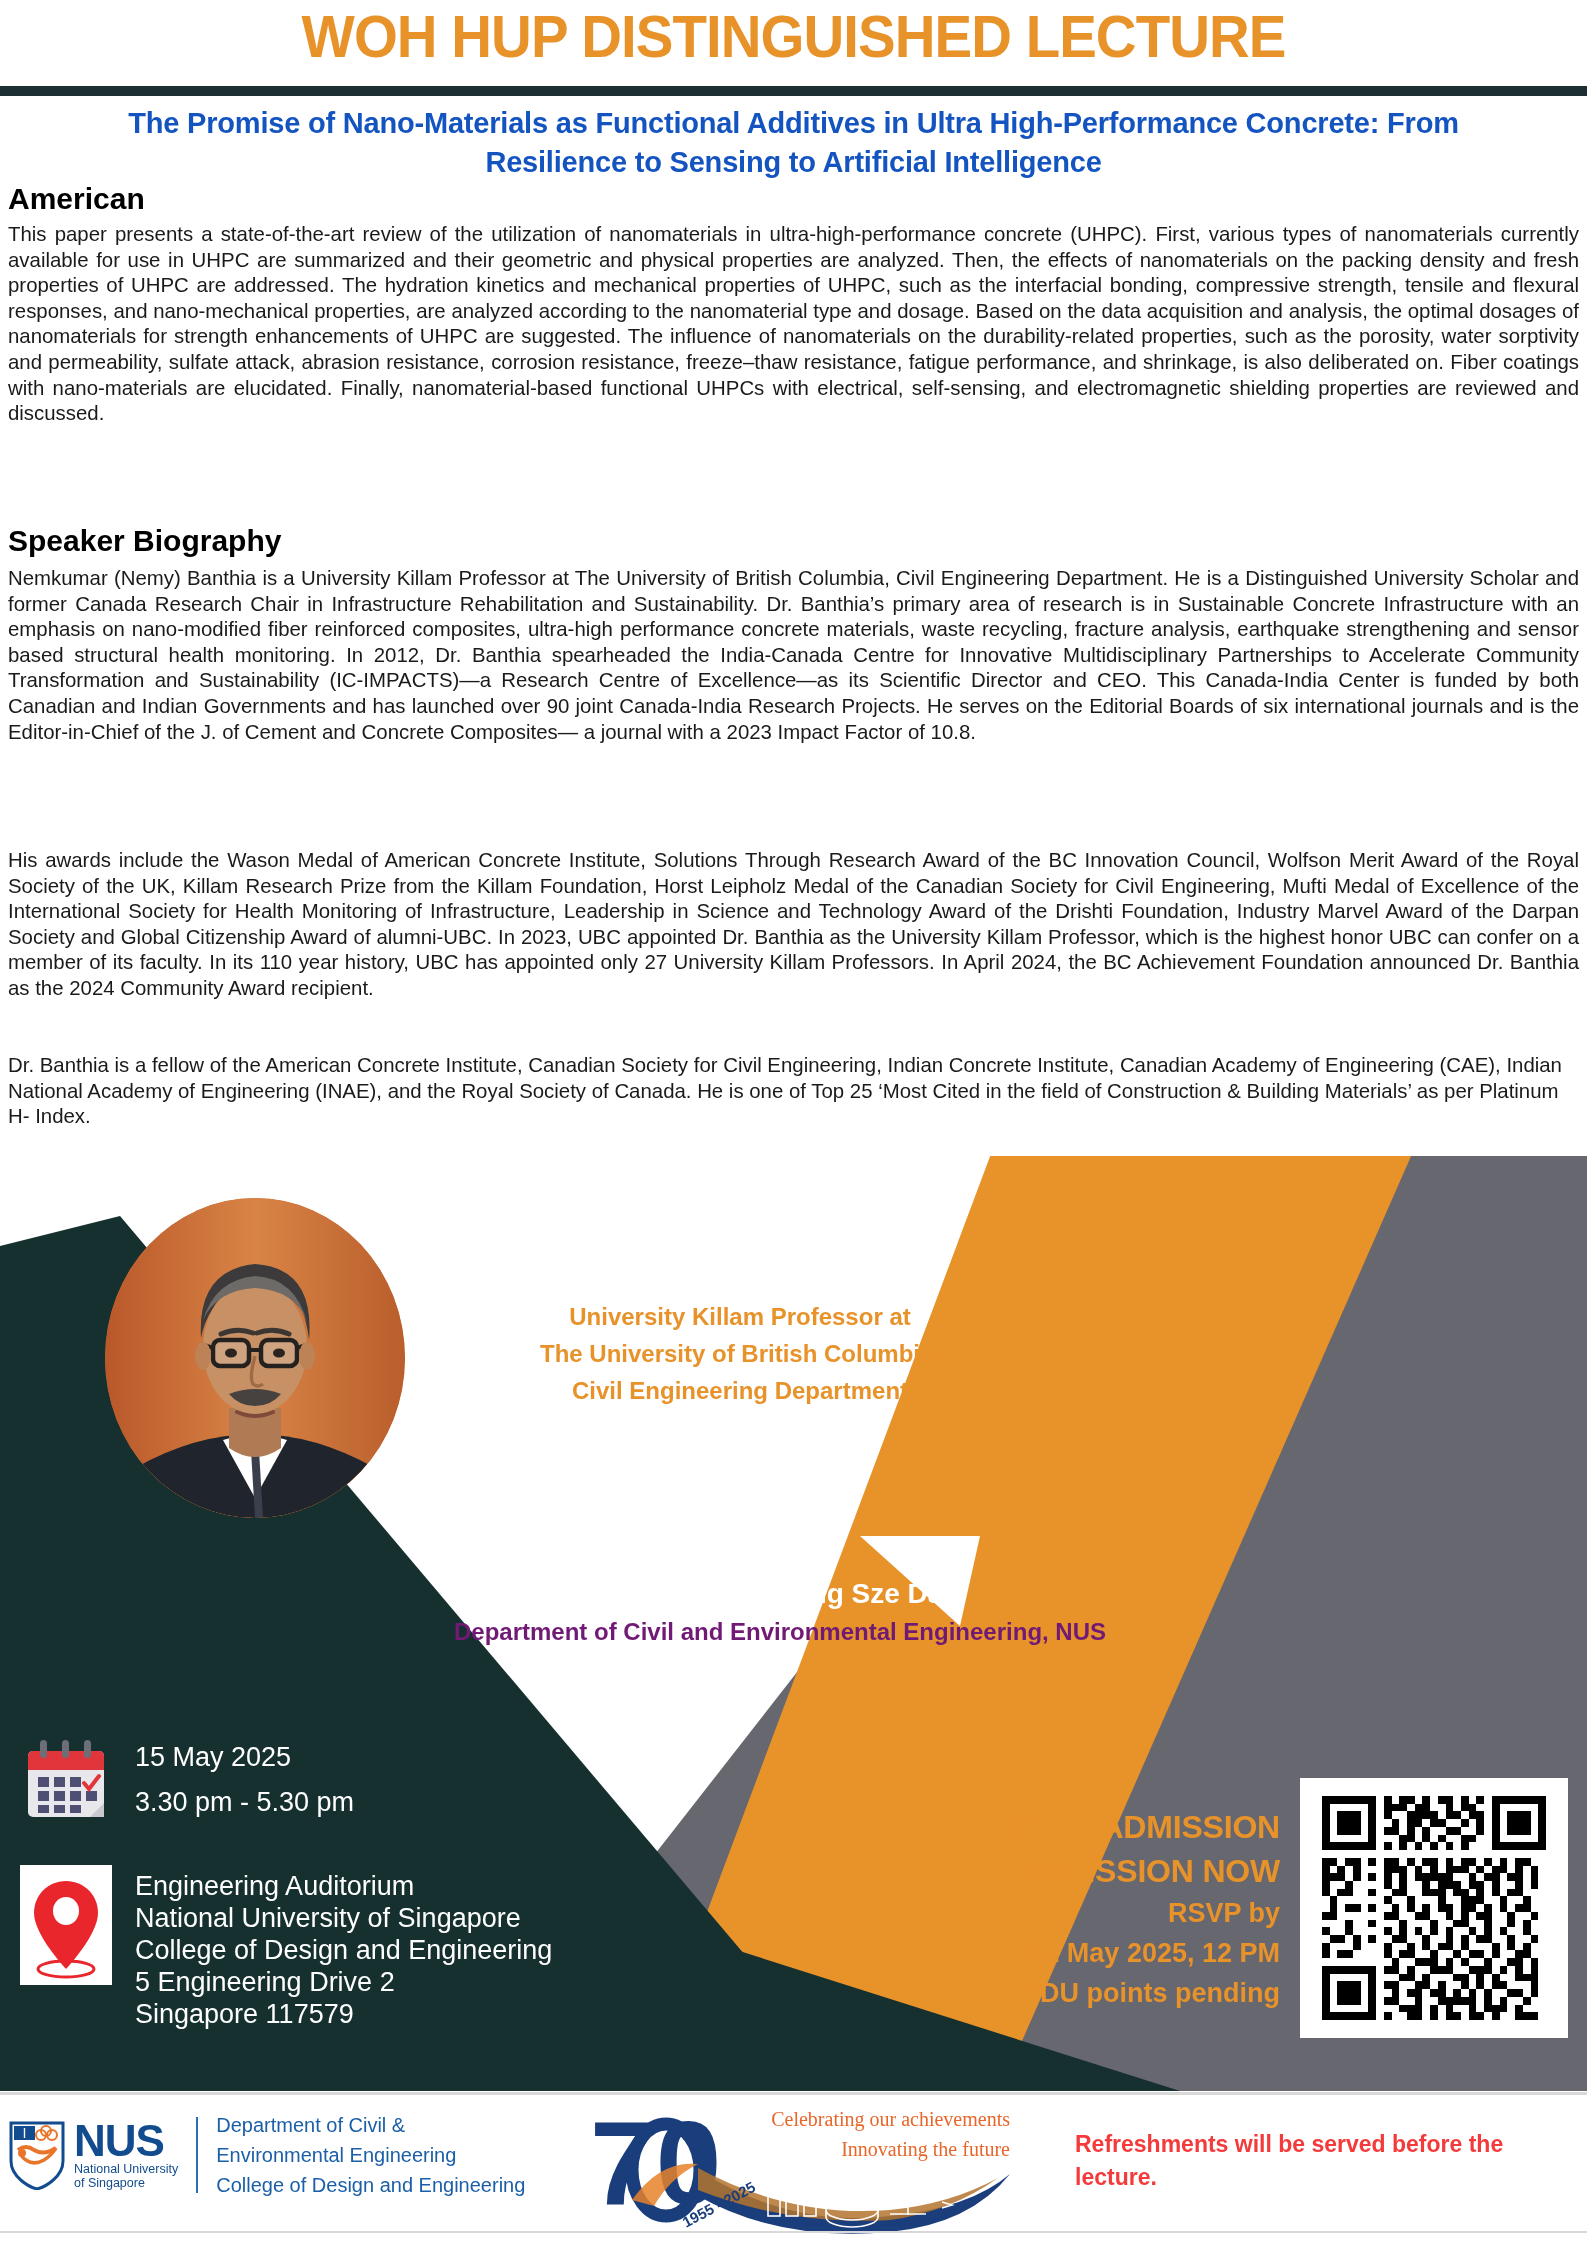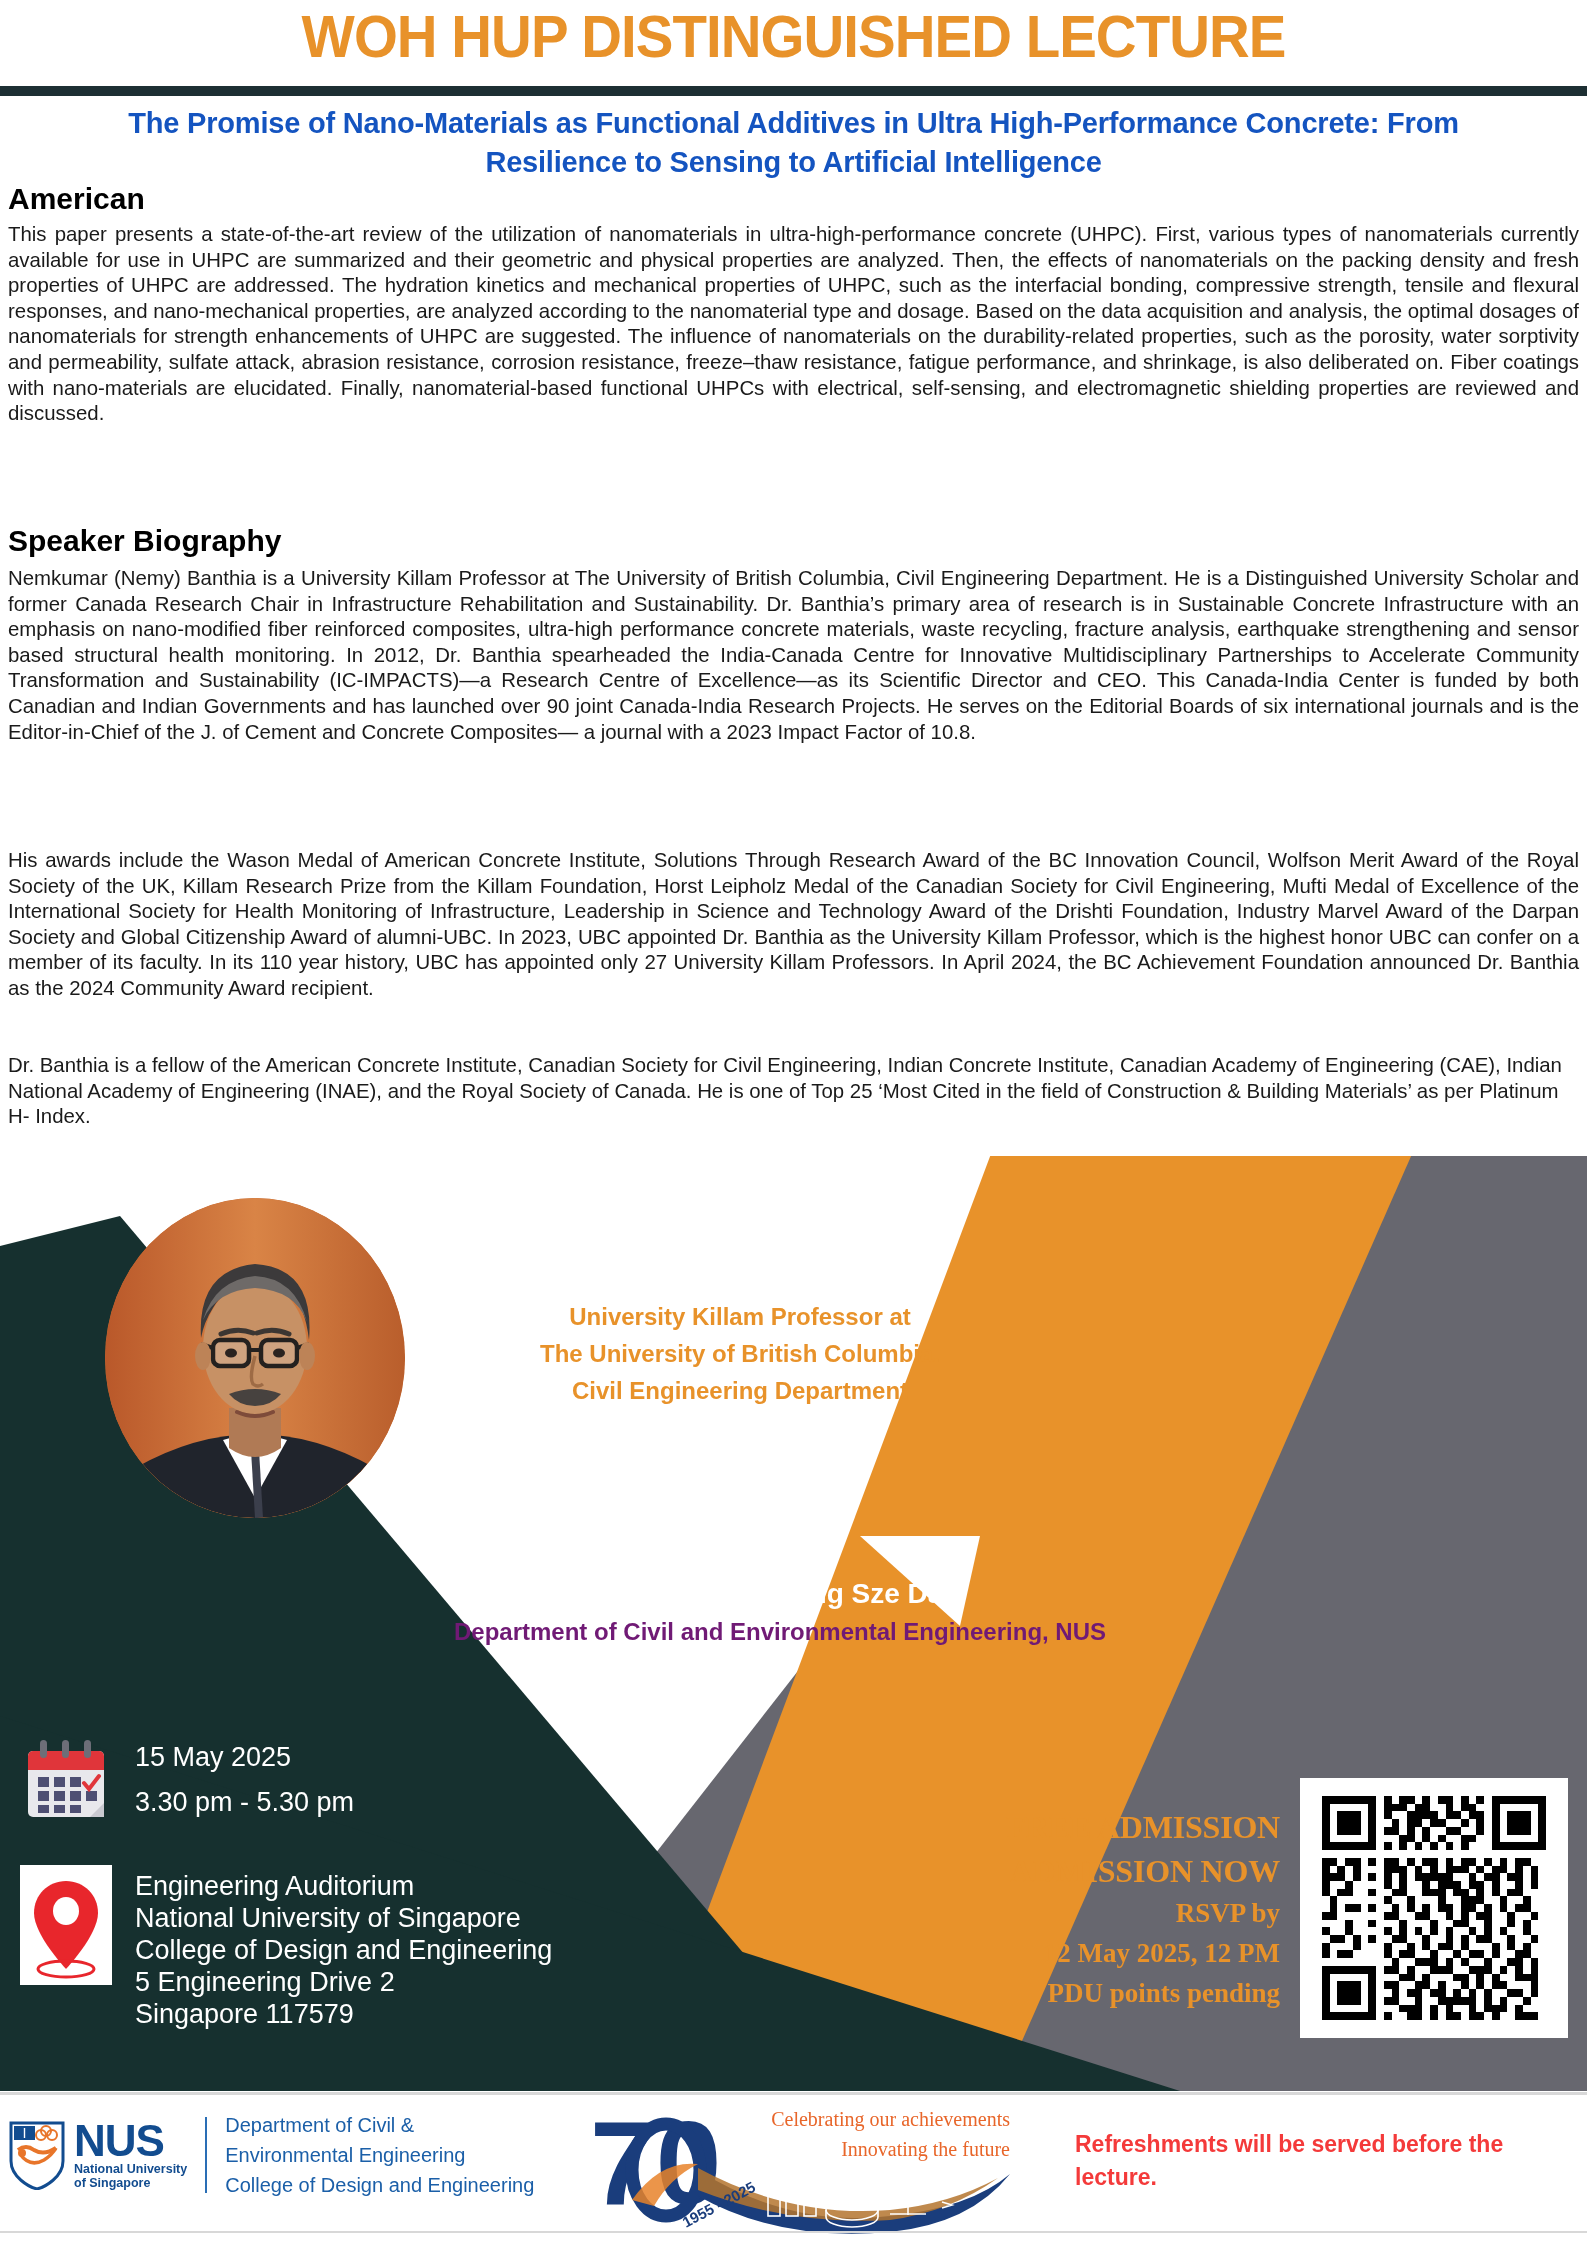--- a/index.html
+++ b/index.html
@@ -103,41 +103,41 @@
     color:#fff;font-size:27px;line-height:32px;
   }
   .cal-icon{position:absolute;left:20px;top:1735px;width:92px;height:92px;z-index:7;}
   .pin-icon{position:absolute;left:20px;top:1865px;width:92px;height:120px;z-index:7;
             background:#fff;}
 
   
   .reg{
     position:absolute;left:900px;top:1805px;width:380px;z-index:7;
     text-align:right;color:#E8922A;font-weight:bold;
-    font-family:Liberation Serif, serif;
+    font-family:Liberation Sans, sans-serif;
   }
   .reg .l1,.reg .l2{font-size:32px;line-height:44px;letter-spacing:-0.2px;}
   .reg .l3,.reg .l4,.reg .l5{font-size:27px;line-height:40px;}
 
   .qr-box{
     position:absolute;left:1300px;top:1778px;width:268px;height:260px;
     background:#fff;z-index:7;display:flex;align-items:center;justify-content:center;
   }
 
   
   .footer{
     position:absolute;left:0;top:2092px;width:1294px;height:153px;background:#fff;z-index:8;
   }
   .foot-rule{position:absolute;left:0;top:0;width:1587px;height:3px;background:#d8d8d8;}
   .foot-rule2{position:absolute;left:0;bottom:12px;width:1587px;height:2px;background:#d8d8d8;}
   .nus-logo{position:absolute;left:8px;top:18px;display:flex;align-items:center;}
   .nus-shield{width:58px;height:70px;position:relative;}
   .nus-word{margin-left:8px;}
   .nus-word .big{font-size:44px;font-weight:bold;color:#124C8F;line-height:42px;letter-spacing:-1px;}
-  .nus-word .sm{font-size:12.5px;font-weight:bold;color:#124C8F;line-height:14px;}
+  .nus-word .sm{font-size:12.5px;font-weight:normal;color:#124C8F;line-height:14px;}
   .nus-div{width:2px;height:76px;background:#2A6EB5;margin:0 18px;}
   .nus-dept{font-size:20px;line-height:30px;color:#1B5FA8;}
   .anniv{position:absolute;left:590px;top:8px;width:430px;height:140px;}
   .anniv-tag{position:absolute;left:710px;top:12px;width:300px;text-align:right;
     color:#E8662A;font-size:20px;line-height:30px;
     font-family:"Liberation Serif","DejaVu Serif",serif;font-weight:normal;}
   .refresh{
     position:absolute;left:1075px;top:2128px;width:480px;
     color:#F43A3A;font-weight:bold;font-size:23px;line-height:33px;z-index:9;
   }

